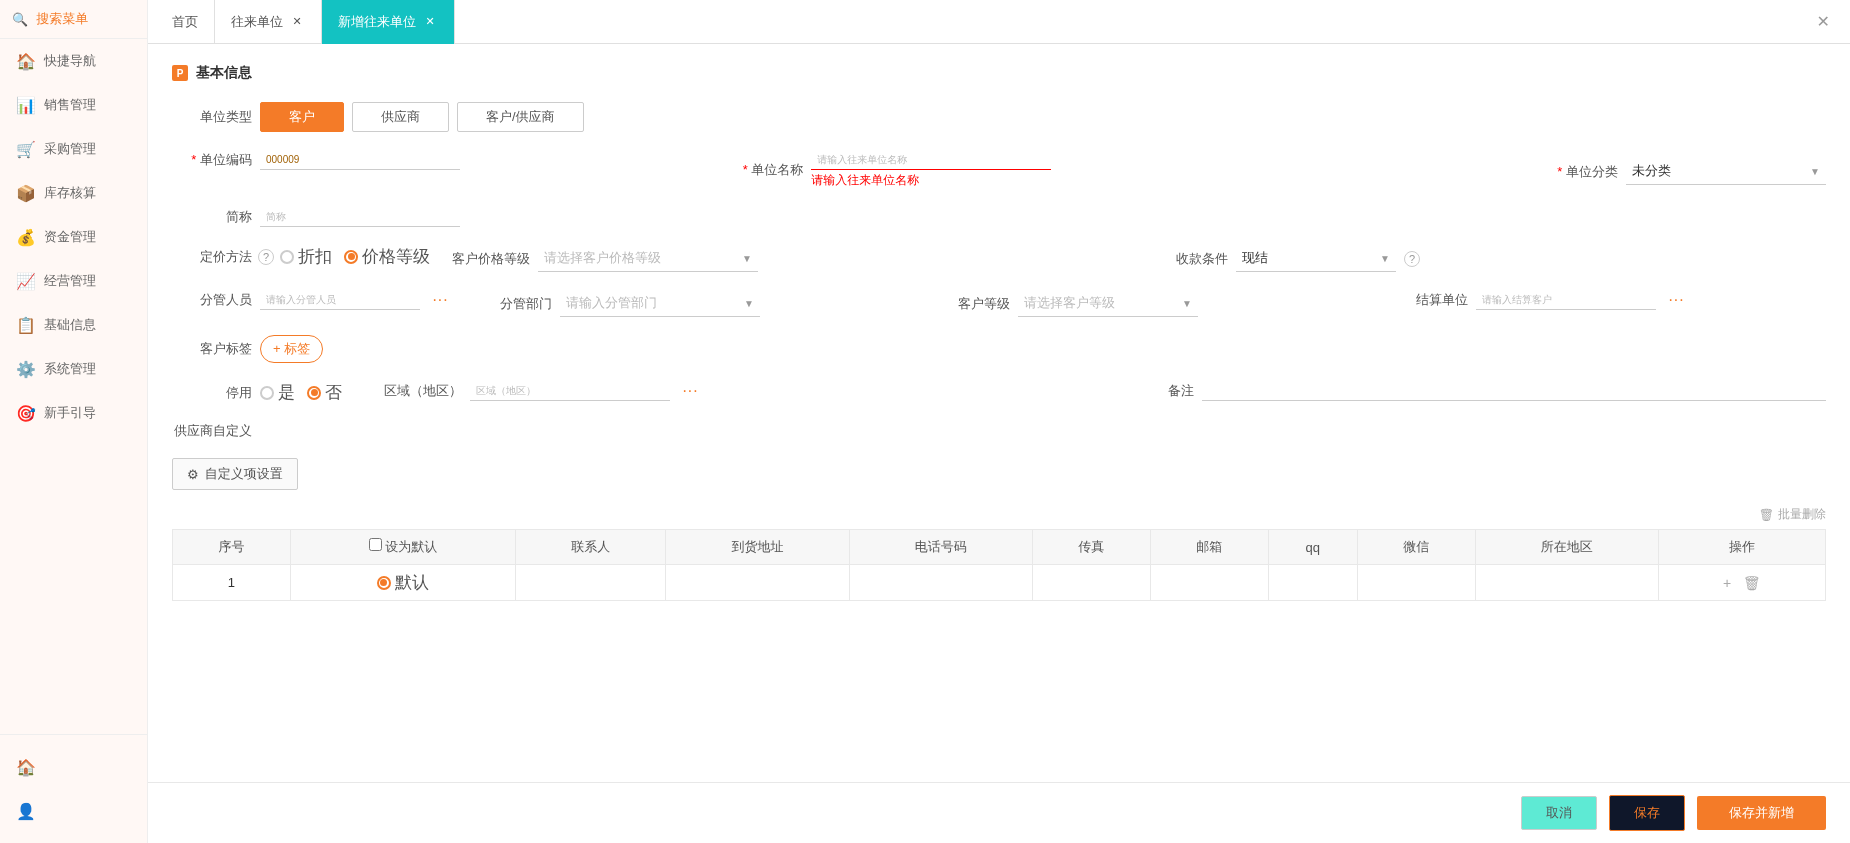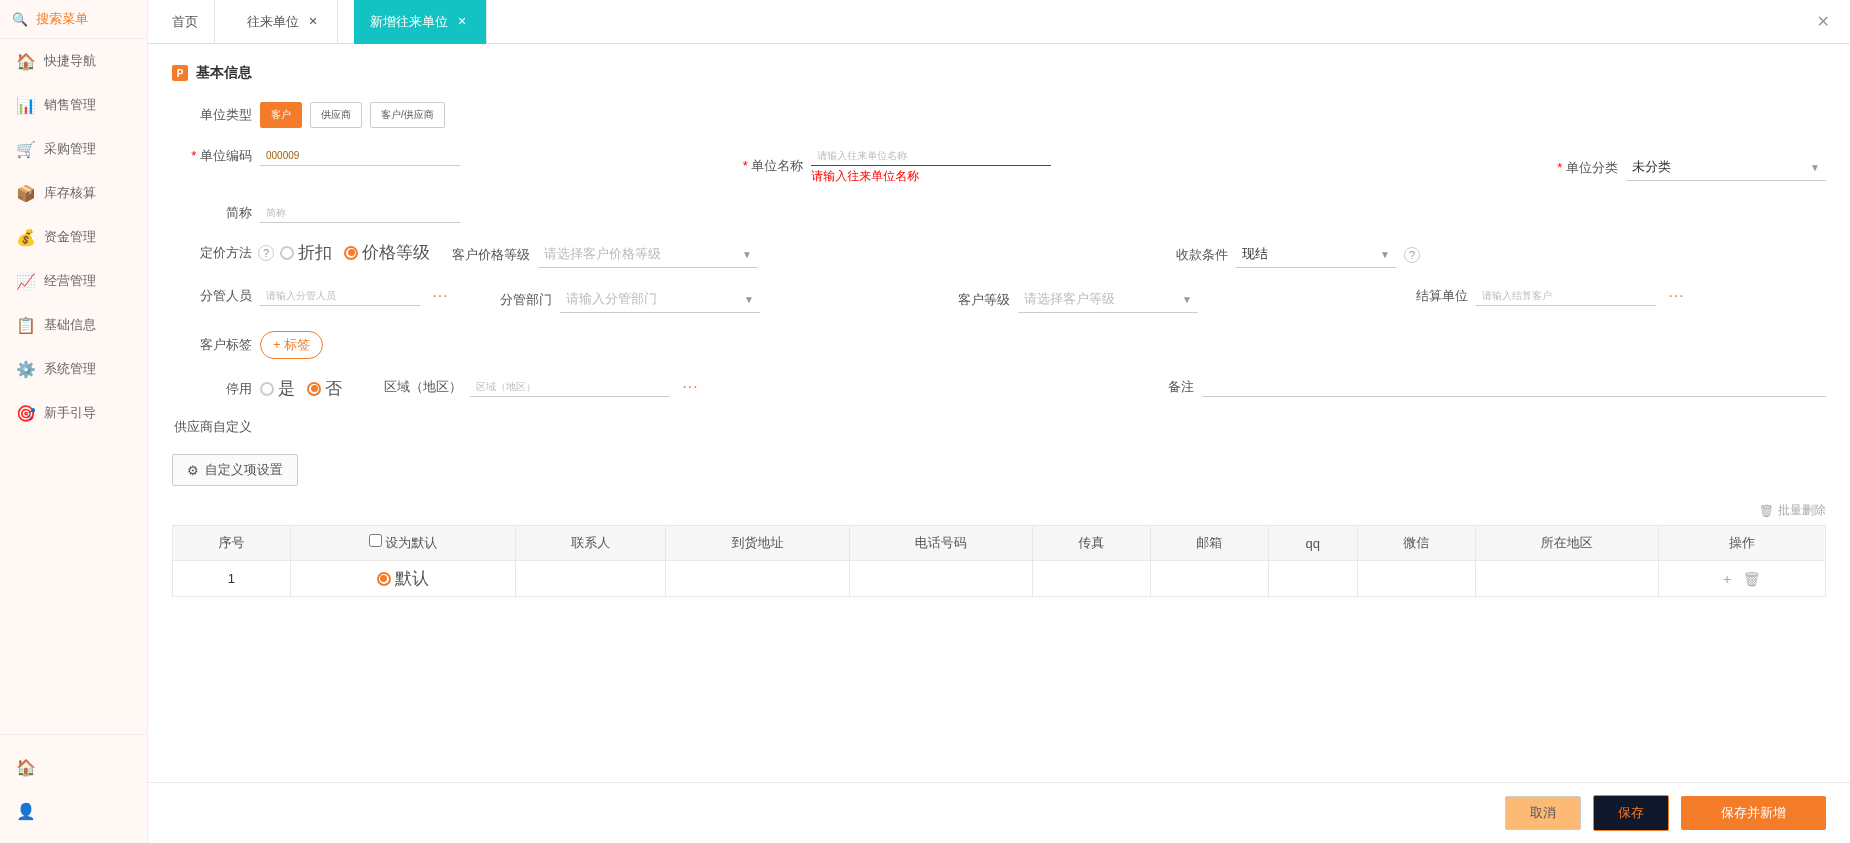--- a/index.html
+++ b/index.html
@@ -165,25 +165,25 @@
     }
     .form-select.has-value { color: #333; }
     .form-select .chevron { margin-left: auto; color: #999; font-size: 10px; }
 
     
     .unit-type-group {
       display: flex;
       gap: 8px;
     }
     .unit-type-btn {
-      padding: 5px 10px;
+      padding: 5px 28px;
       border: 1px solid #ccc;
       border-radius: 2px;
       cursor: pointer;
-      font-size: 10px;
+      font-size: 13px;
       color: #555;
       background: #fff;
     }
     .unit-type-btn.active {
       background: #f47b28;
       border-color: #f47b28;
       color: #fff;
     }
 
     
@@ -290,34 +290,34 @@
       background: #fff;
       gap: 12px;
       flex-shrink: 0;
     }
     .btn-cancel {
       padding: 7px 24px;
       border: 1px solid #ccc;
       border-radius: 2px;
       cursor: pointer;
       font-size: 13px;
-      background: #fdba74;
+      background: #5eead4;
       color: #555;
     }
     .btn-save {
       padding: 8px 24px;
       border: 1px solid #f47b28;
       border-radius: 2px;
       cursor: pointer;
       font-size: 13px;
       background: #0f172a;
       color: #f47b28;
     }
     .btn-save-new {
-      padding: 8px 40px;
+      padding: 8px 32px;
       border: none;
       border-radius: 2px;
       cursor: pointer;
       font-size: 13px;
       background: #f47b28;
       color: #fff;
     }
 
     .form-input-wrapper { display: flex; flex-direction: column; }
   </style>
@@ -373,21 +373,21 @@
     </div>
     <div class="sidebar-item">
       <span class="icon">👤</span>
     </div>
   </div>
 </div>
 
 <div class="main">
 
   <div class="tabbar">
-    <div id="tabs-container" style="display:flex;align-items:flex-start;flex:1;gap:16px;">
+    <div id="tabs-container" style="display:flex;align-items:flex-start;flex:1;gap:0;">
         <div class="tab">
           <span>首页</span>
         </div>
         <div class="tab">
           <span>往来单位</span>
           <span class="close-btn">✕</span>
         </div>
         <div class="tab active">
           <span>新增往来单位</span>
           <span class="close-btn">✕</span>

